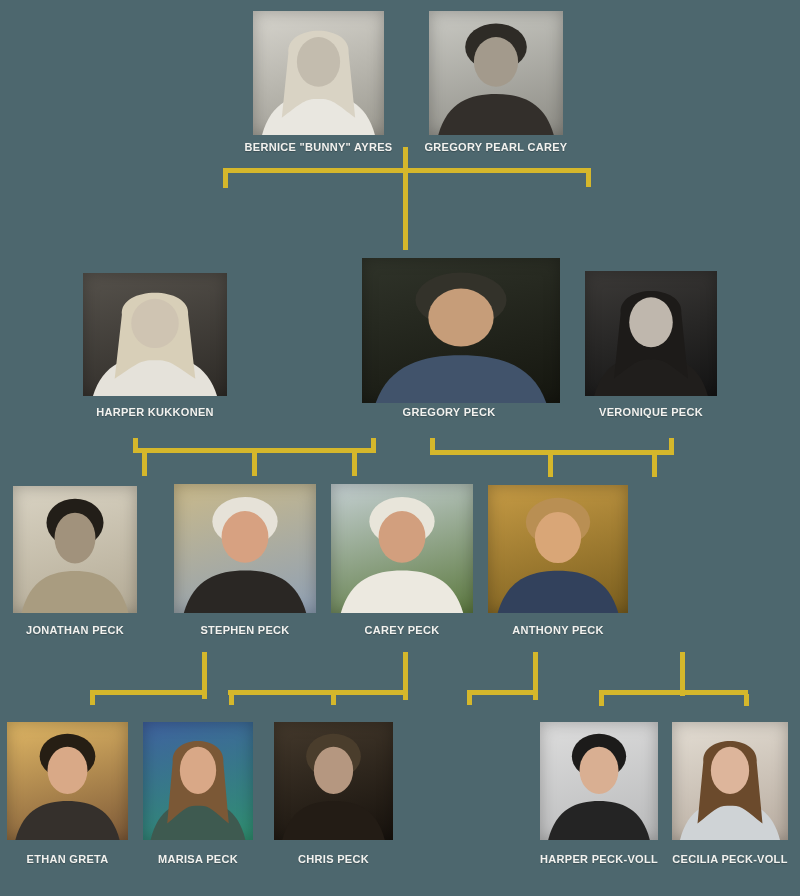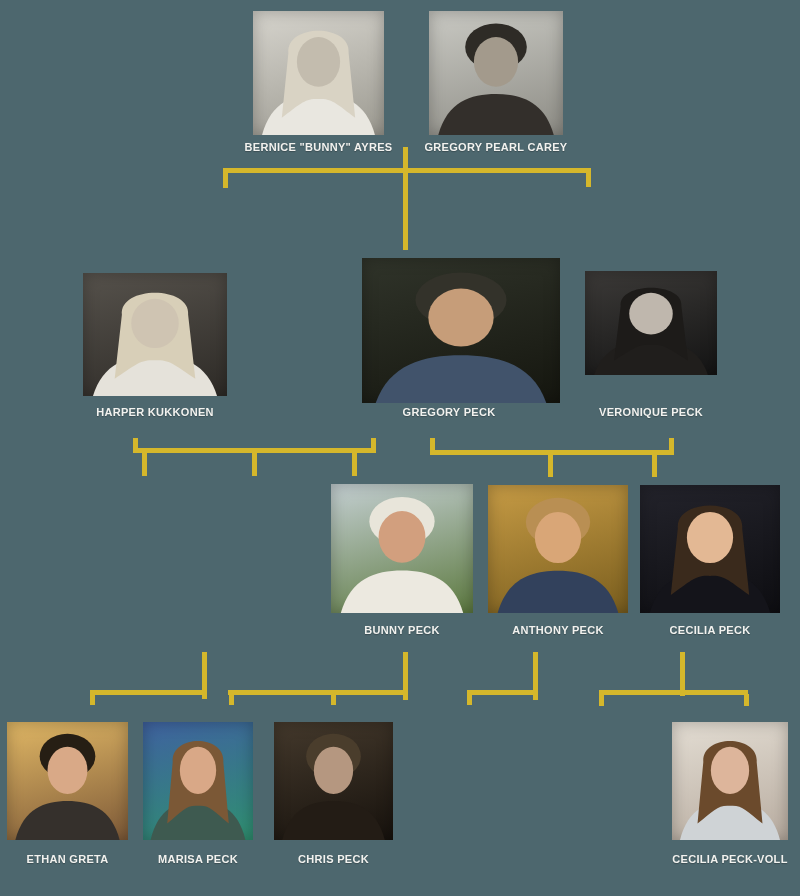--- a/index.html
+++ b/index.html
@@ -89,60 +89,70 @@
     <div class="person" style="left: 318px; top: 258px; width: 198px; height: 145px; margin-left: 44px;">
       <div class="photo" style="background: linear-gradient(165deg, rgb(48, 52, 42), rgb(21, 22, 15));">
         <svg viewBox="0 0 100 100" preserveAspectRatio="none" aria-hidden="true">
           <ellipse cx="50" cy="29" rx="23" ry="19" fill="#33322a"></ellipse>
           <ellipse cx="50" cy="41" rx="16.5" ry="20" fill="#c69d79"></ellipse>
           <path d="M6,104 C12,74 30,67 50,67 C70,67 88,74 94,104 Z" fill="#41536b"></path>
         </svg>
       </div>
       <div class="pname" style="left: 87px; top: 149px;">GREGORY PECK</div>
     </div>
-    <div class="person" style="left: 585px; top: 271px; width: 132px; height: 104px;">
+    <div class="person" style="left: 585px; top: 271px; width: 132px; height: 125px;">
       <div class="photo" style="background: linear-gradient(165deg, rgb(60, 58, 56), rgb(20, 20, 20));">
         <svg viewBox="0 0 100 100" preserveAspectRatio="none" aria-hidden="true">
           <path d="M6,104 C12,74 30,67 50,67 C70,67 88,74 94,104 Z" fill="#201e1c"></path>
           <path d="M27,34 C25,10 75,10 73,34 L78,86 C64,75 60,70 50,71 C40,70 36,75 22,86 Z" fill="#1d1b19"></path>
           <ellipse cx="50" cy="41" rx="16.5" ry="20" fill="#bfb7ad"></ellipse>
         </svg>
       </div>
       <div class="pname" style="left: 66px; top: 136px;">VERONIQUE PECK</div>
     </div>
+    <div class="person" style="left: 13px; top: 486px; width: 124px; height: 127px;">
+      <div class="photo" style="background: linear-gradient(165deg, rgb(217, 211, 195), rgb(180, 171, 150));">
+        <svg viewBox="0 0 100 100" preserveAspectRatio="none" aria-hidden="true">
+          <ellipse cx="50" cy="29" rx="23" ry="19" fill="#221e18"></ellipse>
+          <ellipse cx="50" cy="41" rx="16.5" ry="20" fill="#a1927c"></ellipse>
+          <path d="M6,104 C12,74 30,67 50,67 C70,67 88,74 94,104 Z" fill="#a99c80"></path>
+        </svg>
+      </div>
+      <div class="pname" style="left: 62px; top: 139px;">JONATHAN PECK</div>
+    </div>
+    <div class="person" style="left: 174px; top: 484px; width: 142px; height: 129px;">
+      <div class="photo" style="background: linear-gradient(165deg, rgb(201, 185, 138), rgb(143, 160, 181));">
+        <svg viewBox="0 0 100 100" preserveAspectRatio="none" aria-hidden="true">
+          <ellipse cx="50" cy="29" rx="23" ry="19" fill="#e6e2d8"></ellipse>
+          <ellipse cx="50" cy="41" rx="16.5" ry="20" fill="#d7a181"></ellipse>
+          <path d="M6,104 C12,74 30,67 50,67 C70,67 88,74 94,104 Z" fill="#2a2724"></path>
+        </svg>
+      </div>
+      <div class="pname" style="left: 71px; top: 141px;">STEPHEN PECK</div>
+    </div>
     <div class="person" style="left: 331px; top: 484px; width: 142px; height: 129px;">
       <div class="photo" style="background: linear-gradient(165deg, rgb(196, 207, 210), rgb(93, 122, 64));">
         <svg viewBox="0 0 100 100" preserveAspectRatio="none" aria-hidden="true">
           <ellipse cx="50" cy="29" rx="23" ry="19" fill="#e8e5da"></ellipse>
           <ellipse cx="50" cy="41" rx="16.5" ry="20" fill="#d29f7e"></ellipse>
           <path d="M6,104 C12,74 30,67 50,67 C70,67 88,74 94,104 Z" fill="#ece9e0"></path>
         </svg>
       </div>
-      <div class="pname" style="left: 71px; top: 141px;">BUNNY PECK</div>
+      <div class="pname" style="left: 71px; top: 141px;">CAREY PECK</div>
     </div>
     <div class="person" style="left: 488px; top: 485px; width: 140px; height: 128px;">
       <div class="photo" style="background: linear-gradient(165deg, rgb(198, 155, 69), rgb(122, 94, 30));">
         <svg viewBox="0 0 100 100" preserveAspectRatio="none" aria-hidden="true">
           <ellipse cx="50" cy="29" rx="23" ry="19" fill="#b98f53"></ellipse>
           <ellipse cx="50" cy="41" rx="16.5" ry="20" fill="#d9a677"></ellipse>
           <path d="M6,104 C12,74 30,67 50,67 C70,67 88,74 94,104 Z" fill="#32415c"></path>
         </svg>
       </div>
       <div class="pname" style="left: 70px; top: 140px;">ANTHONY PECK</div>
     </div>
-    <div class="person" style="left: 640px; top: 485px; width: 140px; height: 128px;">
-      <div class="photo" style="background: linear-gradient(165deg, rgb(35, 35, 43), rgb(14, 14, 18));">
-        <svg viewBox="0 0 100 100" preserveAspectRatio="none" aria-hidden="true">
-          <path d="M6,104 C12,74 30,67 50,67 C70,67 88,74 94,104 Z" fill="#14141a"></path>
-          <path d="M27,34 C25,10 75,10 73,34 L78,86 C64,75 60,70 50,71 C40,70 36,75 22,86 Z" fill="#3a2a1c"></path>
-          <ellipse cx="50" cy="41" rx="16.5" ry="20" fill="#e3b894"></ellipse>
-        </svg>
-      </div>
-      <div class="pname" style="left: 70px; top: 140px;">CECILIA PECK</div>
-    </div>
     <div class="person" style="left: 7px; top: 722px; width: 121px; height: 118px;">
       <div class="photo" style="background: linear-gradient(165deg, rgb(224, 183, 101), rgb(126, 90, 56));">
         <svg viewBox="0 0 100 100" preserveAspectRatio="none" aria-hidden="true">
           <ellipse cx="50" cy="29" rx="23" ry="19" fill="#261e14"></ellipse>
           <ellipse cx="50" cy="41" rx="16.5" ry="20" fill="#d9a987"></ellipse>
           <path d="M6,104 C12,74 30,67 50,67 C70,67 88,74 94,104 Z" fill="#35302c"></path>
         </svg>
       </div>
       <div class="pname" style="left: 60.5px; top: 132px;">ETHAN GRETA</div>
     </div>
@@ -159,20 +169,30 @@
     <div class="person" style="left: 274px; top: 722px; width: 119px; height: 118px; text-align: center;">
       <div class="photo" style="background: linear-gradient(165deg, rgb(68, 57, 44), rgb(23, 18, 13));">
         <svg viewBox="0 0 100 100" preserveAspectRatio="none" aria-hidden="true">
           <ellipse cx="50" cy="29" rx="23" ry="19" fill="#4a3d2c"></ellipse>
           <ellipse cx="50" cy="41" rx="16.5" ry="20" fill="#b59780"></ellipse>
           <path d="M6,104 C12,74 30,67 50,67 C70,67 88,74 94,104 Z" fill="#231c15"></path>
         </svg>
       </div>
       <div class="pname" style="left: 59.5px; top: 132px;">CHRIS PECK</div>
     </div>
+    <div class="person" style="left: 540px; top: 722px; width: 118px; height: 118px;">
+      <div class="photo" style="background: linear-gradient(165deg, rgb(221, 221, 221), rgb(185, 186, 187));">
+        <svg viewBox="0 0 100 100" preserveAspectRatio="none" aria-hidden="true">
+          <ellipse cx="50" cy="29" rx="23" ry="19" fill="#1c1b1a"></ellipse>
+          <ellipse cx="50" cy="41" rx="16.5" ry="20" fill="#d9af92"></ellipse>
+          <path d="M6,104 C12,74 30,67 50,67 C70,67 88,74 94,104 Z" fill="#242424"></path>
+        </svg>
+      </div>
+      <div class="pname" style="left: 59px; top: 132px;">HARPER PECK-VOLL</div>
+    </div>
     <div class="person" style="left: 672px; top: 722px; width: 116px; height: 118px;">
       <div class="photo" style="background: linear-gradient(165deg, rgb(227, 221, 211), rgb(184, 172, 160));">
         <svg viewBox="0 0 100 100" preserveAspectRatio="none" aria-hidden="true">
           <path d="M6,104 C12,74 30,67 50,67 C70,67 88,74 94,104 Z" fill="#cfd3d6"></path>
           <path d="M27,34 C25,10 75,10 73,34 L78,86 C64,75 60,70 50,71 C40,70 36,75 22,86 Z" fill="#6b4a2c"></path>
           <ellipse cx="50" cy="41" rx="16.5" ry="20" fill="#ddb59b"></ellipse>
         </svg>
       </div>
       <div class="pname" style="left: 58px; top: 132px;">CECILIA PECK-VOLL</div>
     </div>

